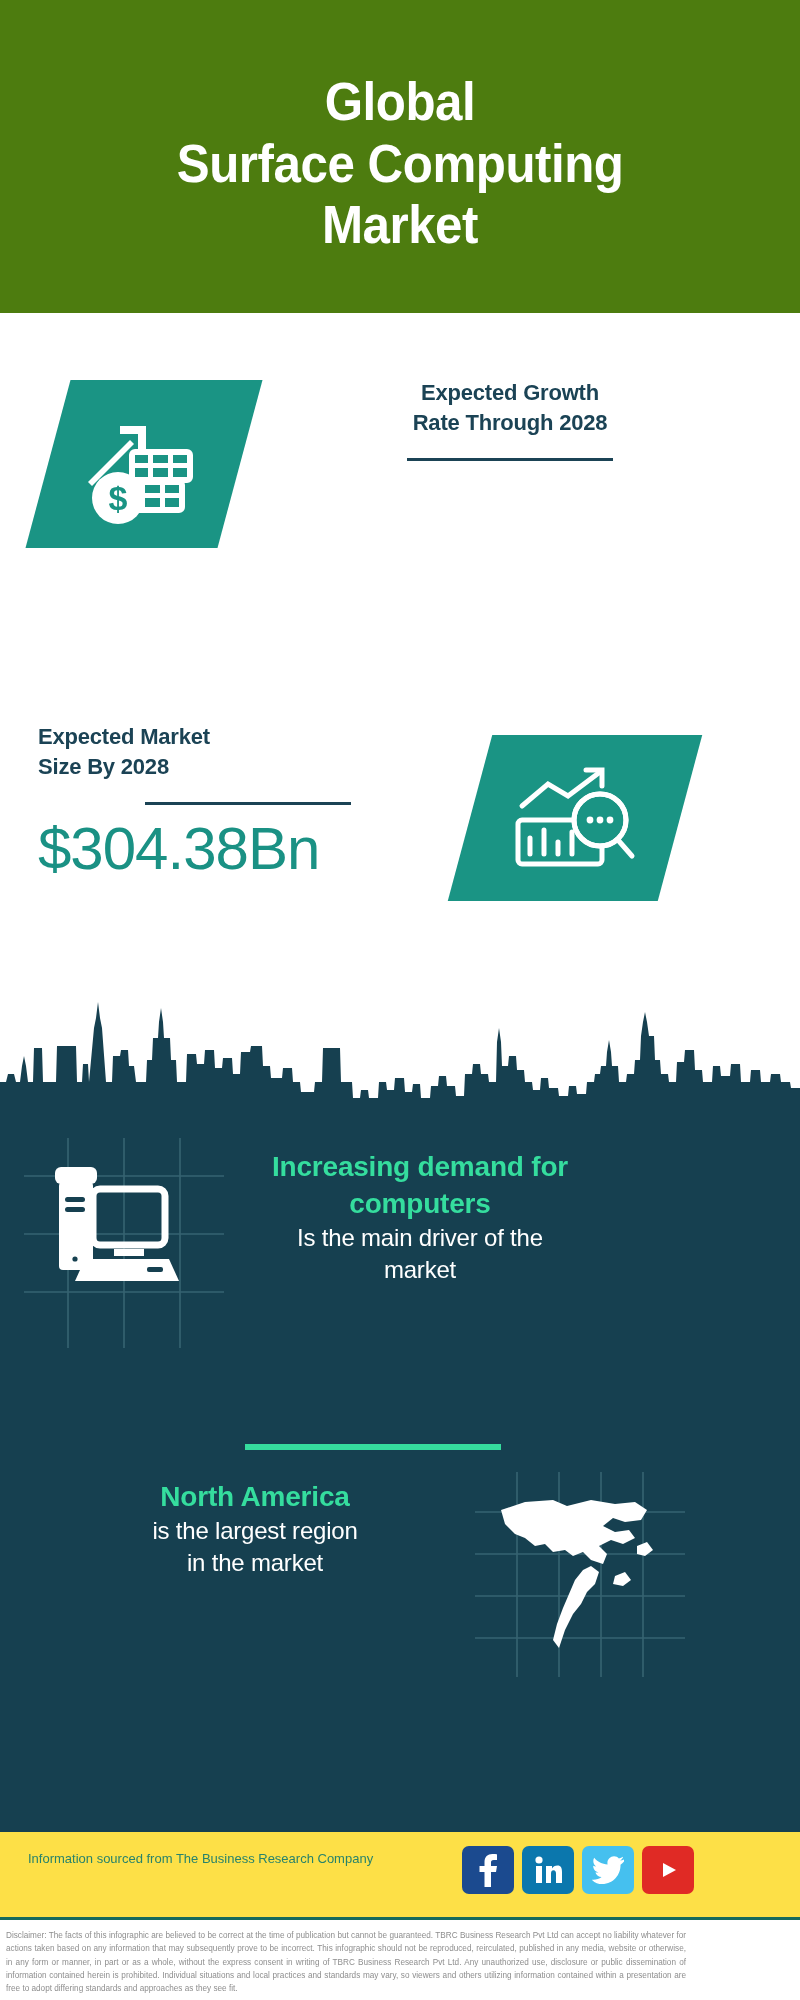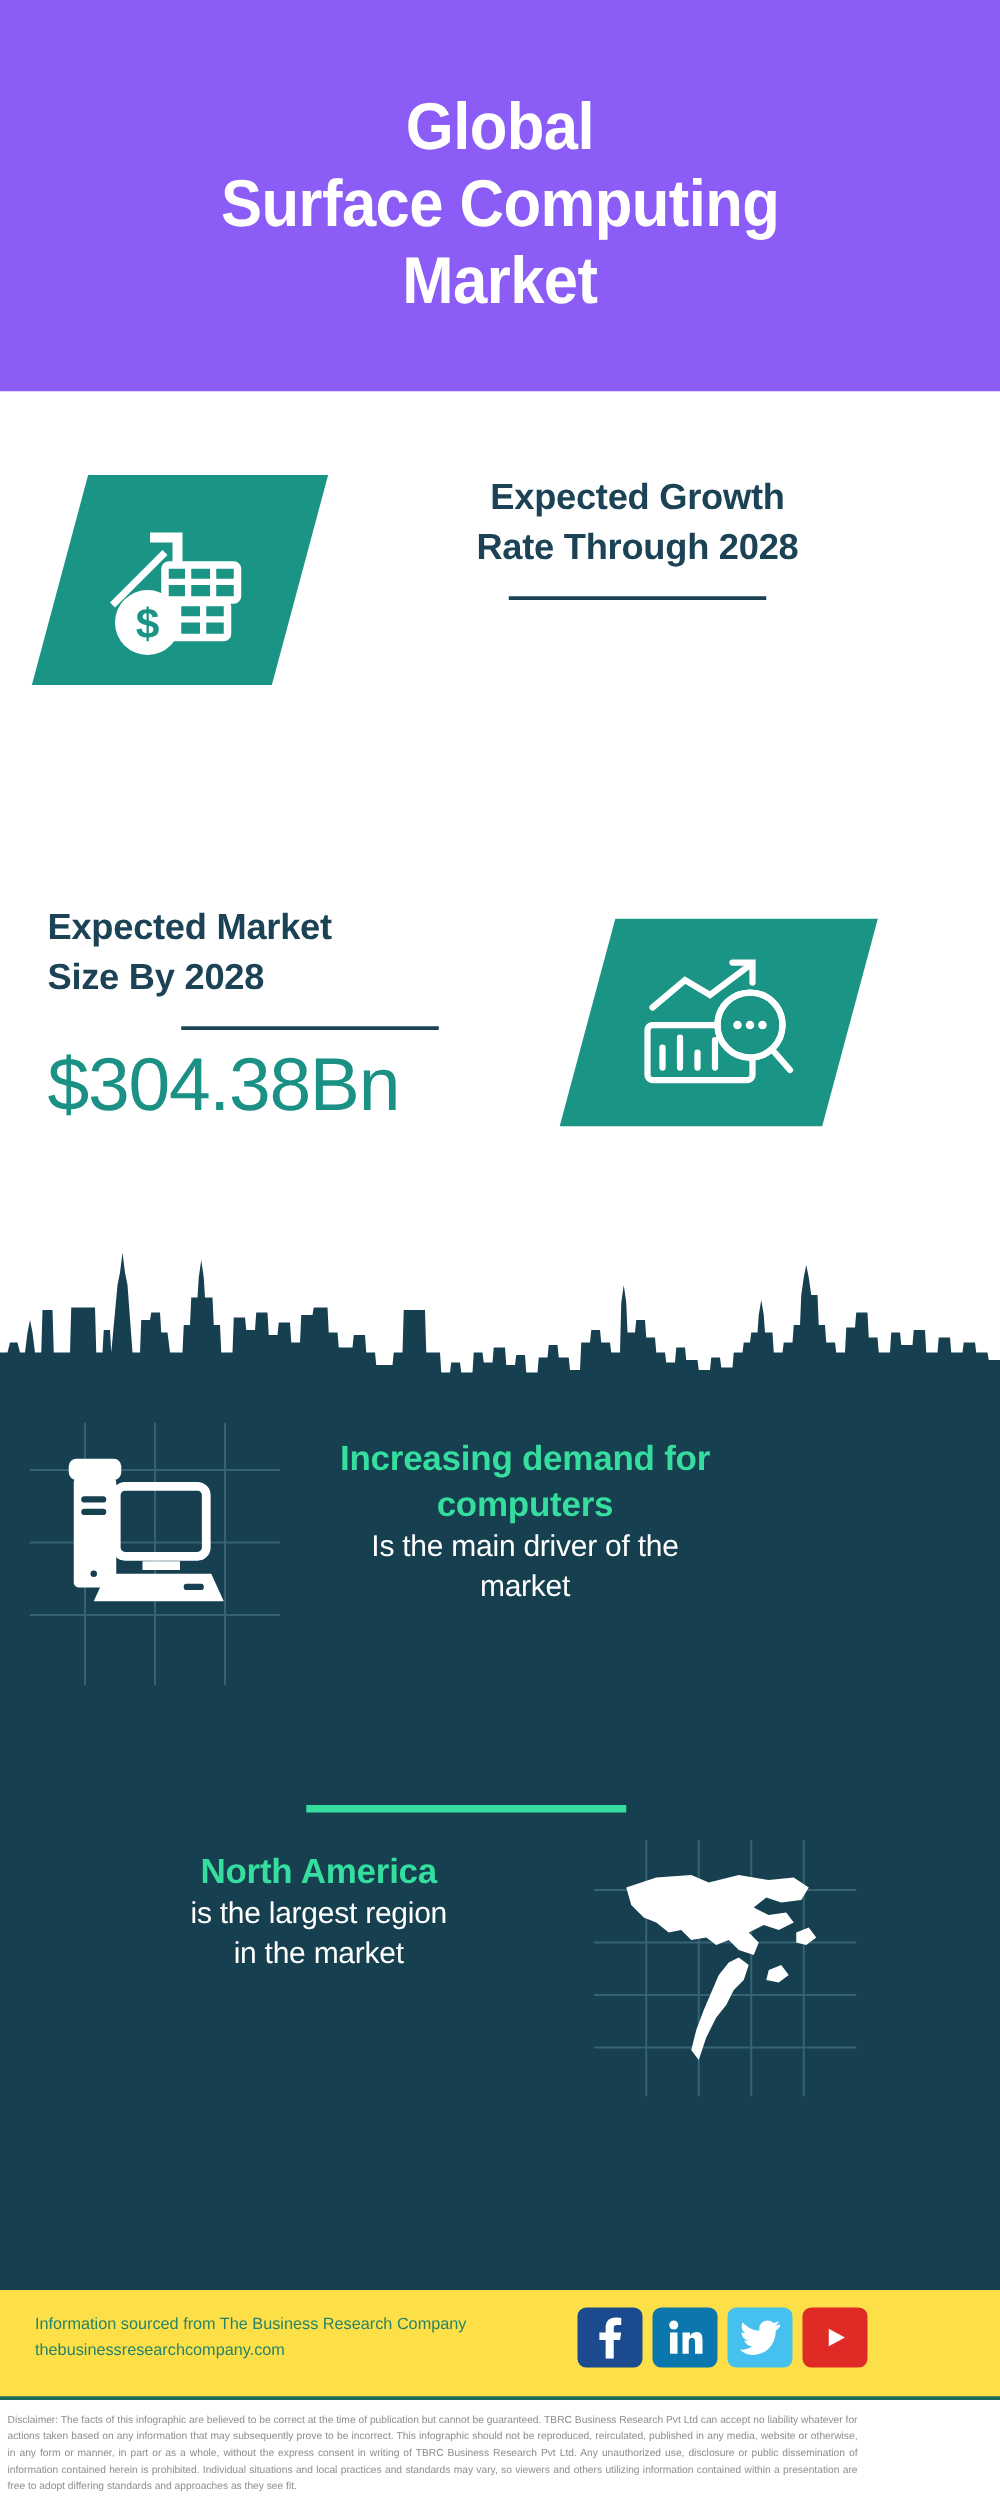--- a/index.html
+++ b/index.html
@@ -15,21 +15,21 @@
     width: 800px;
     height: 2000px;
     background: #ffffff;
   }
 
   
   .header {
     position: absolute;
     left: 0; top: 0;
     width: 800px; height: 313px;
-    background: #8b5cf6;
+    background: #4d7c0f;
     display: flex;
     flex-direction: column;
     align-items: center;
     justify-content: center;
     padding-top: 14px;
   }
   .header-line {
     color: #ffffff;
     font-weight: bold;
     font-size: 53px;
@@ -56,21 +56,21 @@
   }
   .stat1-text {
     position: absolute;
     left: 260px; top: 378px;
     width: 500px;
     text-align: center;
   }
   .stat-title {
     color: #1b4355;
     font-weight: bold;
-    font-size: 29px;
+    font-size: 22px;
     line-height: 1.38;
     letter-spacing: -0.2px;
   }
   .stat-rule {
     width: 206px;
     height: 3px;
     background: #1b4355;
     margin: 19px auto 12px auto;
   }
   .stat-value {
@@ -336,21 +336,20 @@
 
   <div class="region-map">
     <svg width="185" height="175" viewBox="0 0 185 175">
       <path fill="#ffffff" d="M6 30 L30 22 L58 20 L72 26 L96 20 L120 24 L140 22 L152 30 L146 40 L130 42 L118 38 L108 46 L120 52 L134 50 L140 58 L128 64 L116 60 L104 66 L112 74 L108 84 L96 80 L88 72 L78 76 L70 70 L58 72 L50 64 L40 66 L30 58 L20 54 L10 44 Z M96 86 L104 92 L100 104 L92 112 L86 124 L78 134 L70 150 L64 168 L58 160 L62 144 L68 128 L74 114 L80 100 L88 90 Z M120 96 L130 92 L136 100 L128 106 L118 104 Z M142 66 L152 62 L158 70 L150 76 L142 74 Z"></path>
     </svg>
   </div>
 
   <div class="footer">
     <div class="footer-text">
       <div>Information sourced from The Business Research Company</div>
-      <div>thebusinessresearchcompany.com</div>
     </div>
 
     <div class="social s-fb">
       <svg width="24" height="34" viewBox="0 0 24 34">
           <path fill="#ffffff" d="M15 34 V19 H20 L21 13 H15 V9.5 C15 8 15.5 7 17.8 7 H21 V1.3 C20.4 1.2 18.5 1 16.3 1 C11.7 1 8.5 3.8 8.5 9 V13 H3.5 V19 H8.5 V34 Z"></path>
         </svg>
     </div>
     <div class="social s-li">
       <svg width="30" height="30" viewBox="0 0 30 30">
           <g fill="#ffffff">

